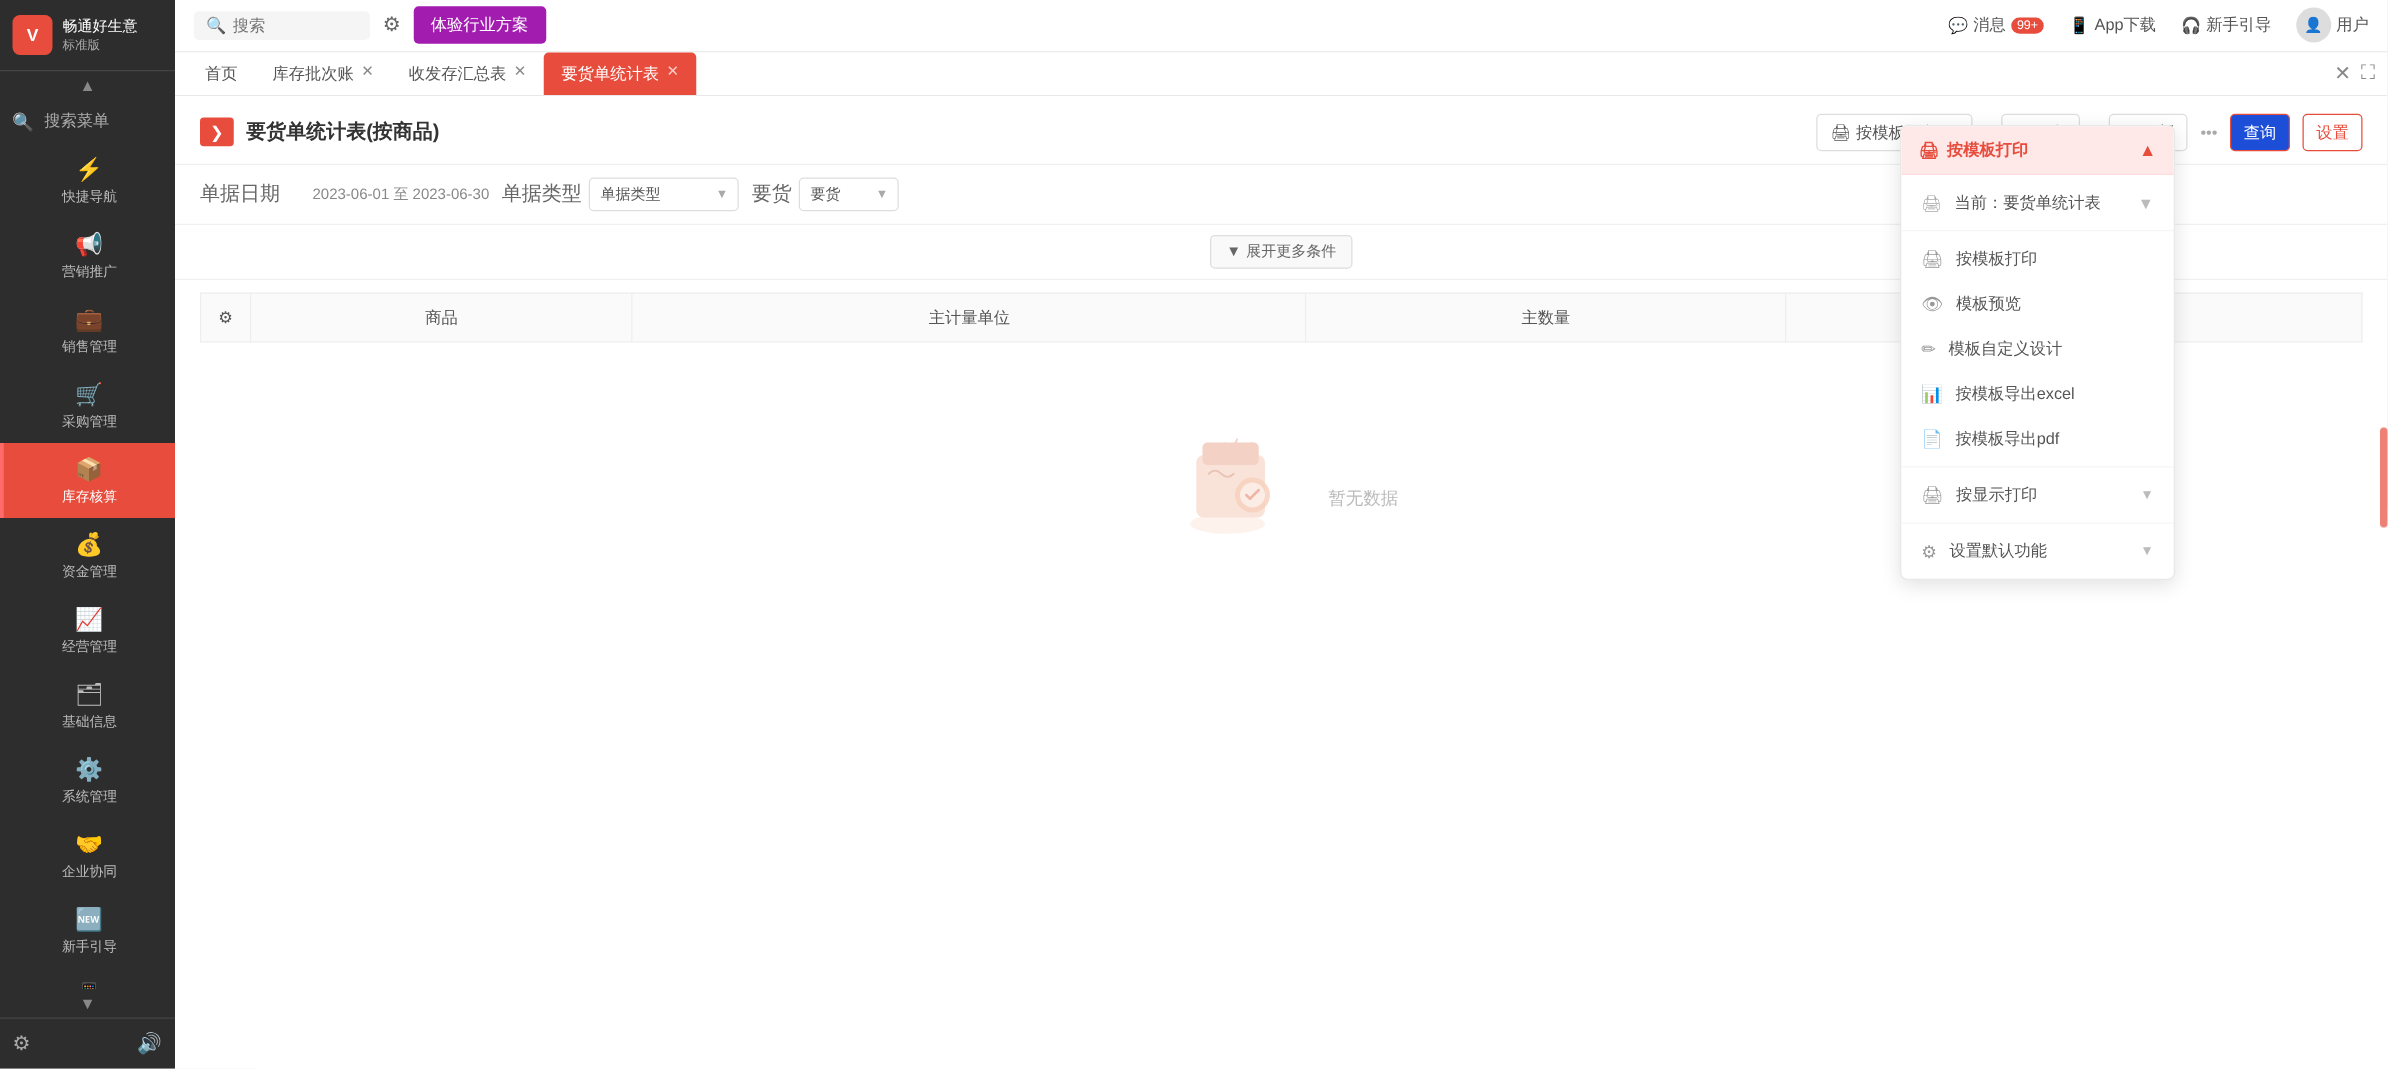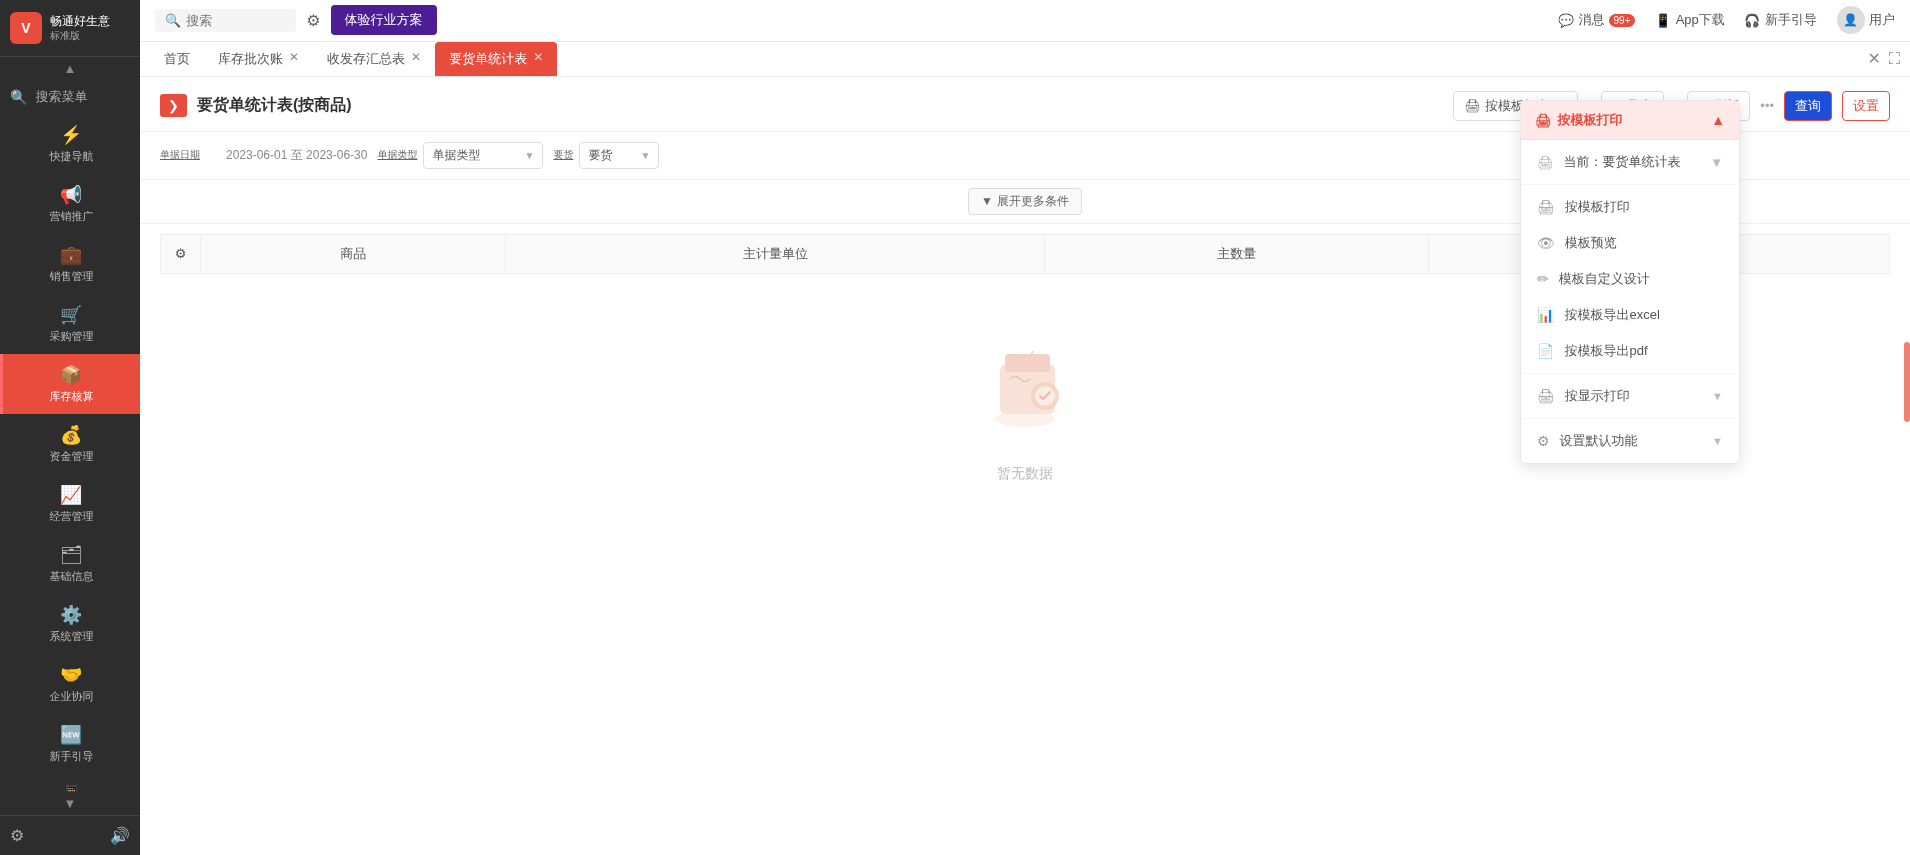--- a/index.html
+++ b/index.html
@@ -127,21 +127,21 @@
       font-size: 13px;
       color: #666;
       width: 100px;
     }
     .header-gear {
       font-size: 16px;
       color: #666;
       cursor: pointer;
     }
     .header-trial-btn {
-      background: #4c1d95;
+      background: #a21caf;
       color: white;
       border: none;
       padding: 6px 14px;
       border-radius: 4px;
       font-size: 13px;
       cursor: pointer;
     }
     .header-right {
       display: flex;
       align-items: center;
@@ -262,21 +262,21 @@
       align-items: center;
       flex-wrap: wrap;
       gap: 10px;
       border-bottom: 1px solid #f0f0f0;
     }
     .filter-section {
       display: flex;
       align-items: center;
       gap: 6px;
     }
-    .filter-label { color: #666; font-size: 10px; white-space: nowrap; text-decoration: underline; }
+    .filter-label { color: #666; font-size: 16px; white-space: nowrap; }
     .filter-btn-group {
       display: flex;
       align-items: center;
       gap: 0;
     }
     .filter-btn {
       padding: 4px 10px;
       border: 1px solid #ddd;
       background: #fff;
       font-size: 12px;
@@ -343,25 +343,26 @@
       font-size: 13px;
       font-weight: normal;
       color: #555;
       text-align: center;
     }
     .data-table th.settings-col { width: 40px; }
 
     
     .empty-state {
       display: flex;
-      flex-direction: column;
+      flex-direction: row;
       align-items: center;
       justify-content: center;
       padding: 60px 3px;
       color: #aaa;
+      gap: 31px;
     }
     .empty-icon {
       font-size: 80px;
       margin-bottom: 12px;
       opacity: 0.5;
     }
     .empty-text { font-size: 14px; color: #bbb; }
 
     
     .dropdown-menu {

